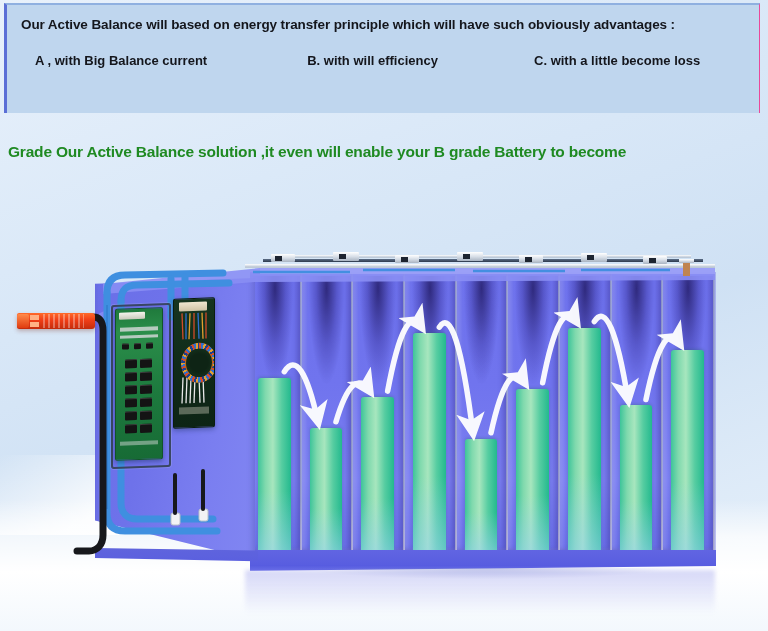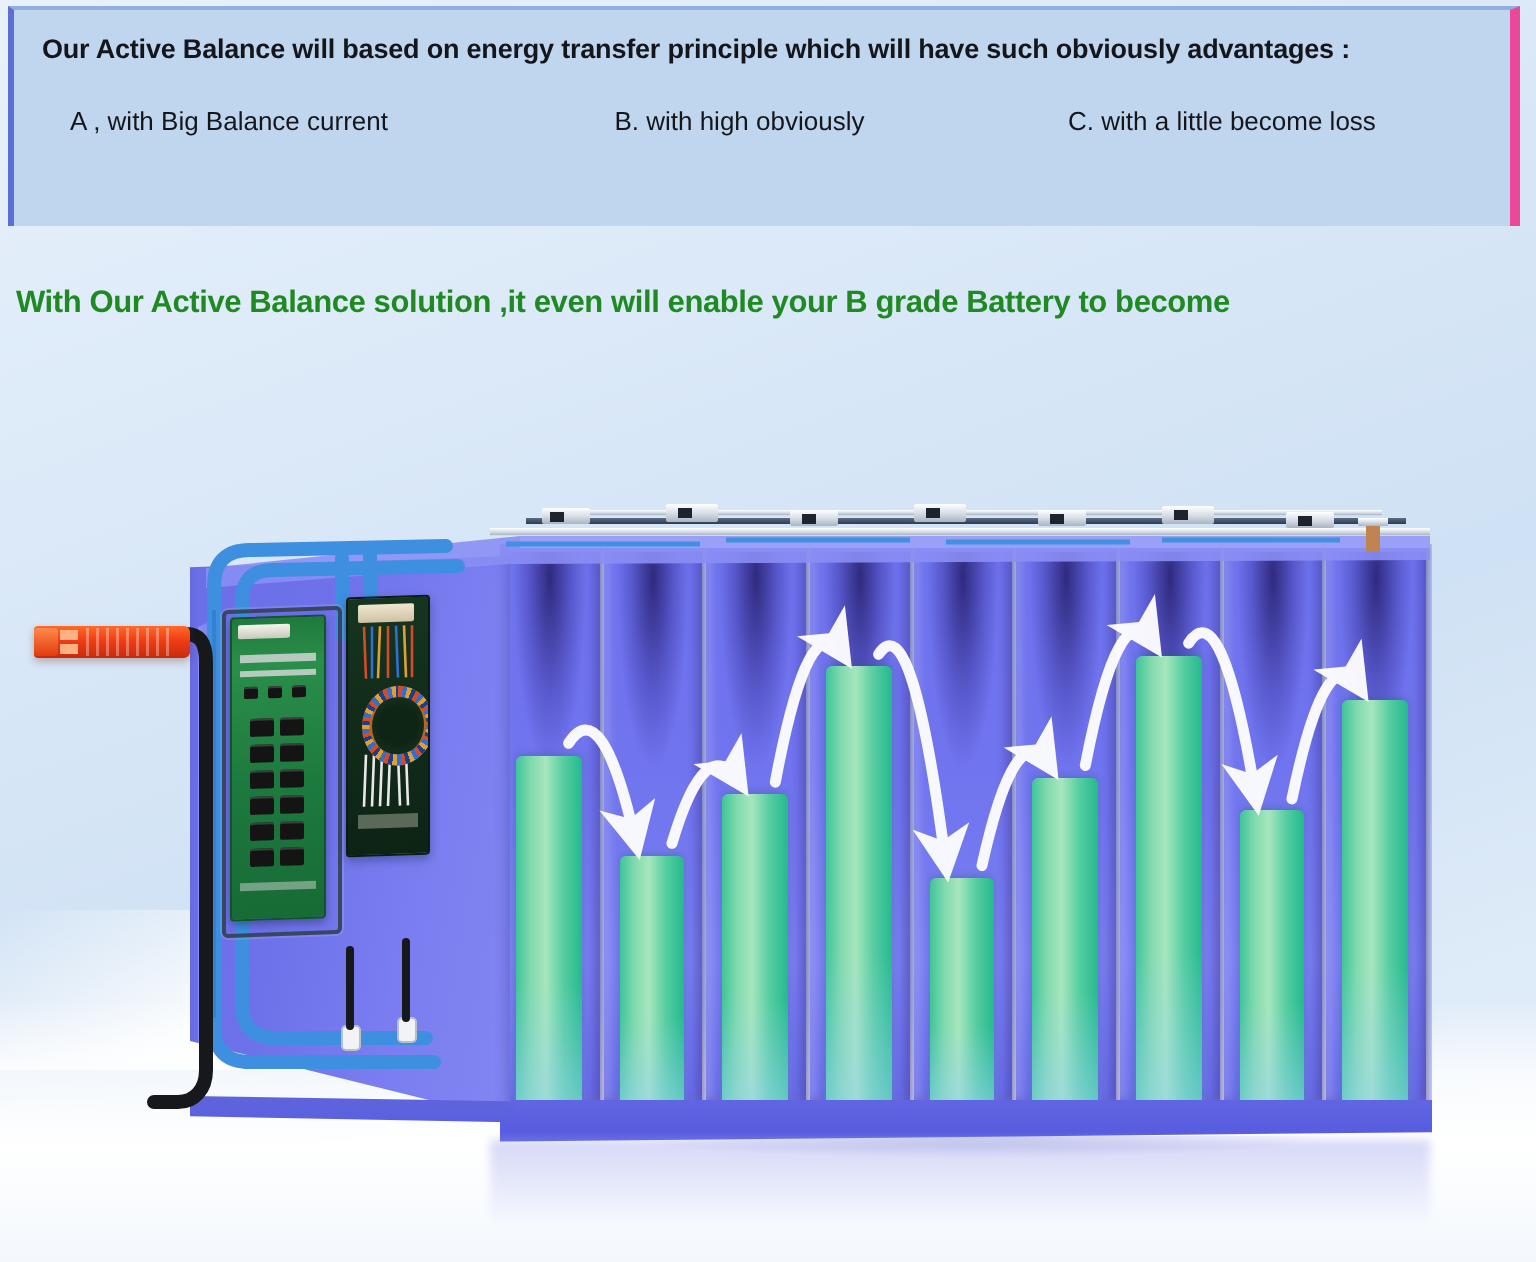--- a/index.html
+++ b/index.html
@@ -9,35 +9,35 @@
     background:linear-gradient(160deg,#e8f1fb 0%,#dbe9f8 30%,#cfe1f4 60%,#e9f2fb 100%);
     position:relative;
   }
   #stage{position:absolute;inset:0;}
 
   
   .banner{
     position:absolute;left:4px;top:3px;width:756px;height:110px;
     background:#bfd6ee;
     border-left:3px solid #5b6fd6;
-    border-right:5px solid #ec4899;
+    border-right:1px solid #ec4899;
     border-top:2px solid #8fb0e0;
     box-sizing:border-box;
   }
   .banner-line1{
     position:absolute;left:14px;top:12px;width:740px;
     font-size:13.5px;font-weight:bold;color:#14161c;
     letter-spacing:-0.1px;white-space:nowrap;
   }
   .banner-opts{
     position:absolute;left:14px;top:48px;width:730px;
     display:flex;
   }
   .banner-opts span{
-    font-size:13px;font-weight:normal;color:#14161c;white-space:nowrap;
+    font-size:13px;font-weight:bold;color:#14161c;white-space:nowrap;
   }
   .opt-a{width:290px;padding-left:14px;box-sizing:border-box;}
   .opt-b{width:230px;}
   .opt-c{width:220px;}
 
   
   .headline{
     position:absolute;left:8px;top:134px;width:760px;
   }
   .headline div{
@@ -208,27 +208,27 @@
 </style>
 </head>
 <body>
 
 <div id="stage">
 
   <div class="banner">
     <div class="banner-line1">Our Active Balance will based on energy transfer principle which will have such obviously advantages :</div>
     <div class="banner-opts">
       <span class="opt-a">A , with Big Balance current</span>
-      <span class="opt-b">B. with high obviously</span>
+      <span class="opt-b">B. with will efficiency</span>
       <span class="opt-c">C. with a little  become loss</span>
     </div>
   </div>
 
   <div class="headline">
-    <div>With Our Active Balance solution ,it even will enable your B grade Battery to become</div>
+    <div>Grade Our Active Balance solution ,it even will enable your B grade Battery to become</div>
   </div>
 
   <div class="floor-edge"></div>
   <div class="floor"></div>
 
   <div class="pack">
 
     <div class="cells" id="cells">
         <div class="cell" style="left: 0px; width: 49.6667px;">
           <div class="inner-shadow"></div>

